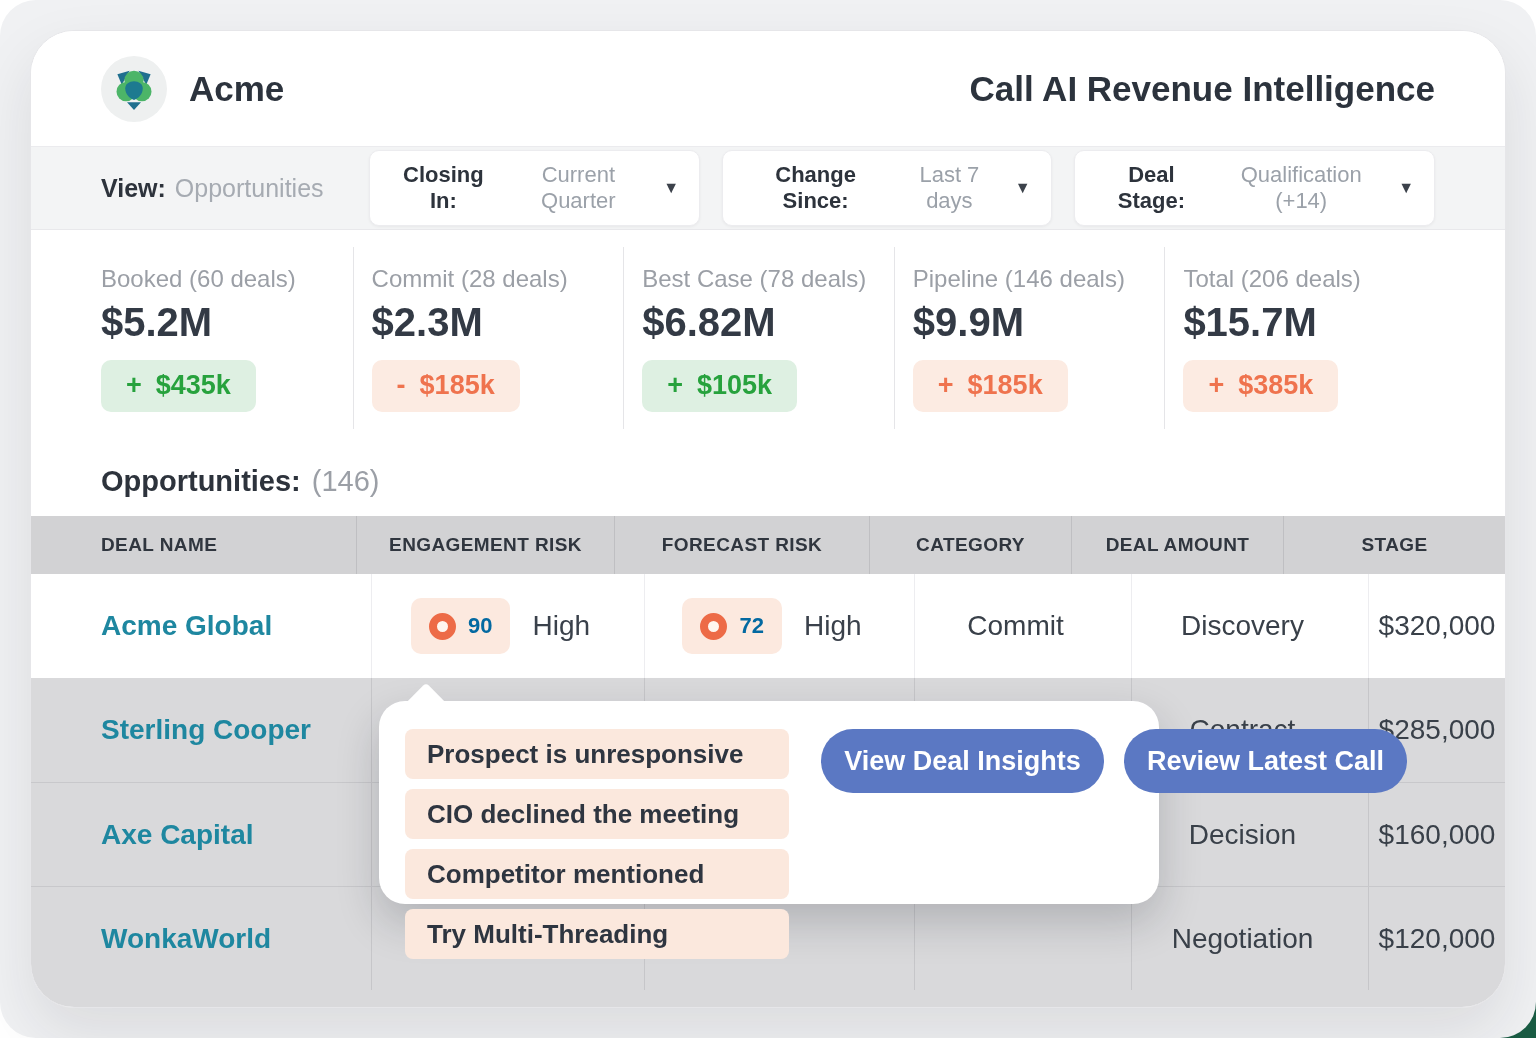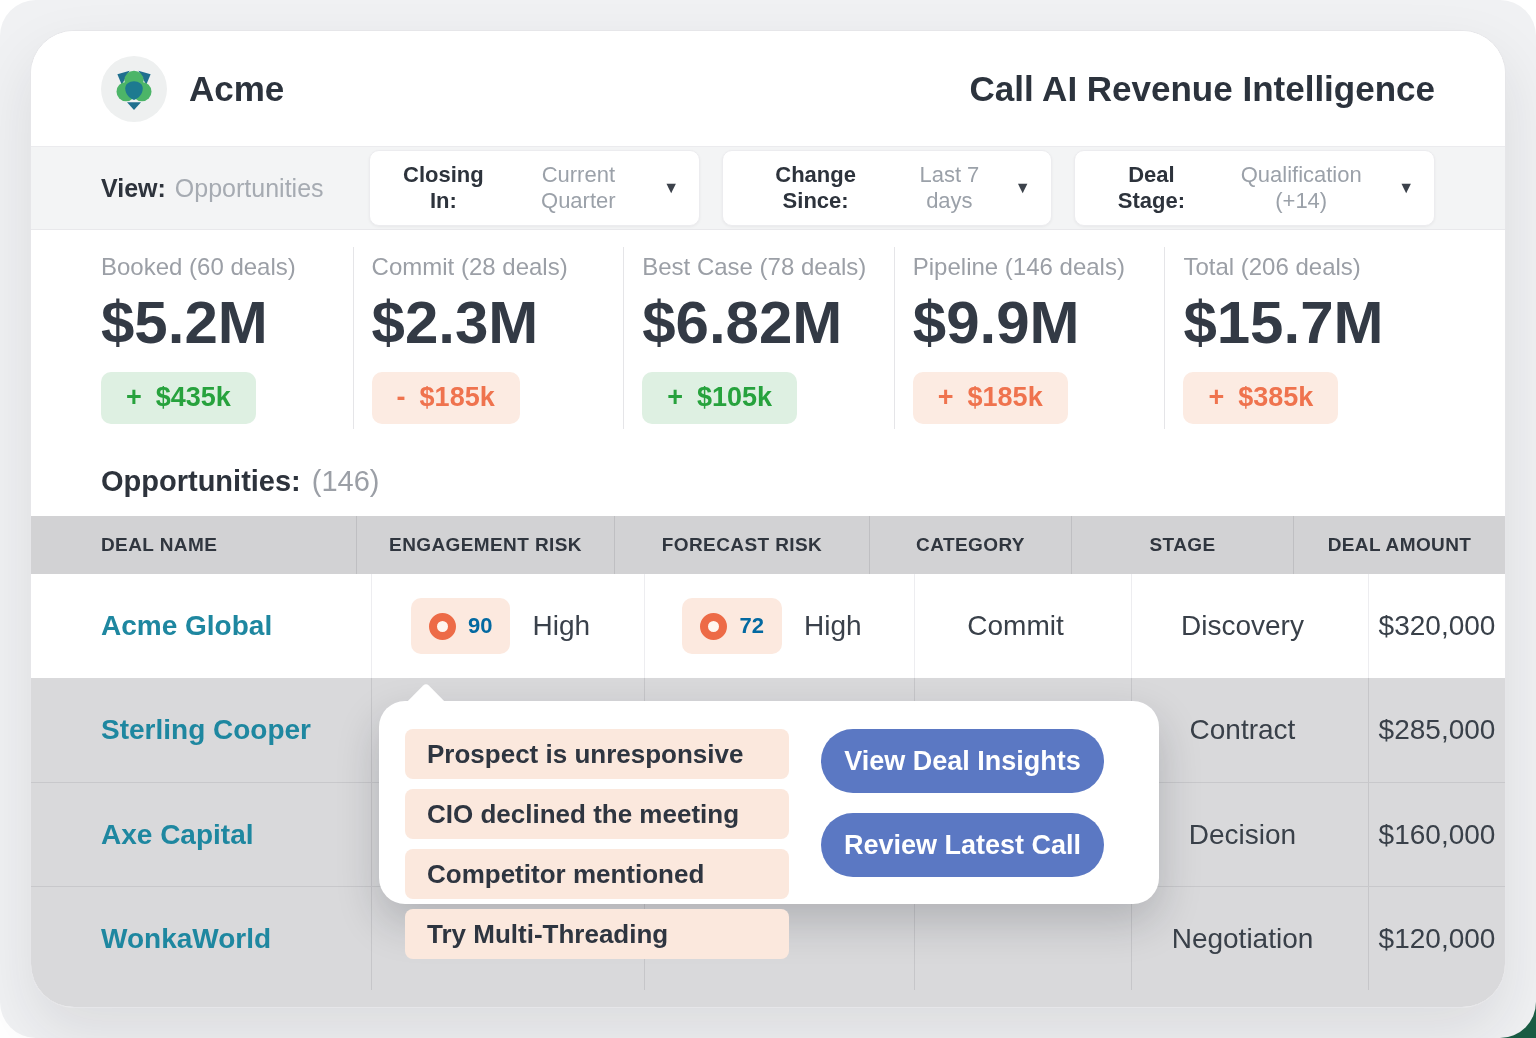--- a/index.html
+++ b/index.html
@@ -34,21 +34,21 @@
     box-shadow:0 1px 3px rgba(0,0,0,.05); font-family:inherit; }
   .chip-label { font-weight:700; color:#2d333c; }
   .chip-value { color:#9ba1a9; margin-left:8px; }
   .chip-caret { color:#3c424b; font-size:16px; margin-left:12px; }
 
   
   .kpis { height:216px; flex:0 0 auto; background:#fff; display:flex; align-items:center; padding:0 70px; }
   .kpi { flex:1; height:182px; display:flex; flex-direction:column; justify-content:center; }
   .kpi + .kpi { border-left:1px solid #e5e5e8; padding-left:18px; }
   .kpi-label { font-size:24px; color:#9b9fa6; }
-  .kpi-value { font-size:60px; font-weight:700; color:#333a45; margin:7px 0 15px; }
+  .kpi-value { font-size:40px; font-weight:700; color:#333a45; margin:7px 0 15px; }
   .kpi-badge { display:inline-flex; align-items:center; gap:14px; align-self:flex-start;
     height:52px; border-radius:10px; padding:0 25px; font-size:27px; font-weight:700; }
   .kpi-badge.green { background:#def0e2; color:#27a23d; }
   .kpi-badge.orange { background:#fcebe2; color:#ef734e; }
 
   
   .opps-heading { height:70px; flex:0 0 auto; display:flex; align-items:center; padding:0 70px; background:#fff; }
   .opps-label { font-size:29px; font-weight:700; color:#2d333c; }
   .opps-count { font-size:29px; color:#9b9fa6; margin-left:11px; }
 
@@ -82,21 +82,21 @@
 
   
   .popup { position:absolute; left:348px; top:670px; width:780px; height:203px;
     background:#fff; border-radius:26px; box-shadow:0 18px 44px rgba(20,25,35,.20); }
   .popup-caret { position:absolute; left:32px; top:-12px; width:30px; height:30px;
     background:#fff; transform:rotate(45deg); border-radius:4px; }
   .insights { position:absolute; left:26px; top:28px; width:384px; display:flex;
     flex-direction:column; gap:10px; }
   .insight-pill { height:50px; background:#fbe8dd; border-radius:8px; display:flex;
     align-items:center; padding:0 22px; font-size:26px; font-weight:600; color:#2e3540; }
-  .popup-actions { position:absolute; left:442px; top:28px; display:flex; flex-direction:column; gap:20px; }
+  .popup-actions { position:absolute; left:442px; top:28px; display:flex; flex-direction:row; gap:20px; }
   .popup-btn { width:283px; height:64px; border:none; border-radius:32px; background:#5b78c3;
     color:#ffffff; font-size:27px; font-weight:700; font-family:inherit; cursor:pointer; }
 </style>
 </head>
 <body>
 
 <div class="page">
   <div class="corner-accent"></div>
   <div class="page-bg"></div>
 
@@ -187,22 +187,22 @@
       <span class="opps-label">Opportunities:</span>
       <span class="opps-count">(146)</span>
     </div>
 
     <div class="table">
       <div class="thead">
         <div class="th col-name">DEAL NAME</div>
         <div class="th col-eng">ENGAGEMENT RISK</div>
         <div class="th col-fore">FORECAST RISK</div>
         <div class="th col-cat">CATEGORY</div>
+        <div class="th col-amt">DEAL AMOUNT</div>
         <div class="th col-stage">STAGE</div>
-        <div class="th col-amt">DEAL AMOUNT</div>
       </div>
 
       <div class="trow row-active">
         <div class="td col-name">
           <span class="deal-link">Acme Global</span>
         </div>
         <div class="td col-eng">
           <div class="risk-group">
             <div class="risk-badge">
               <span class="risk-donut"></span>

